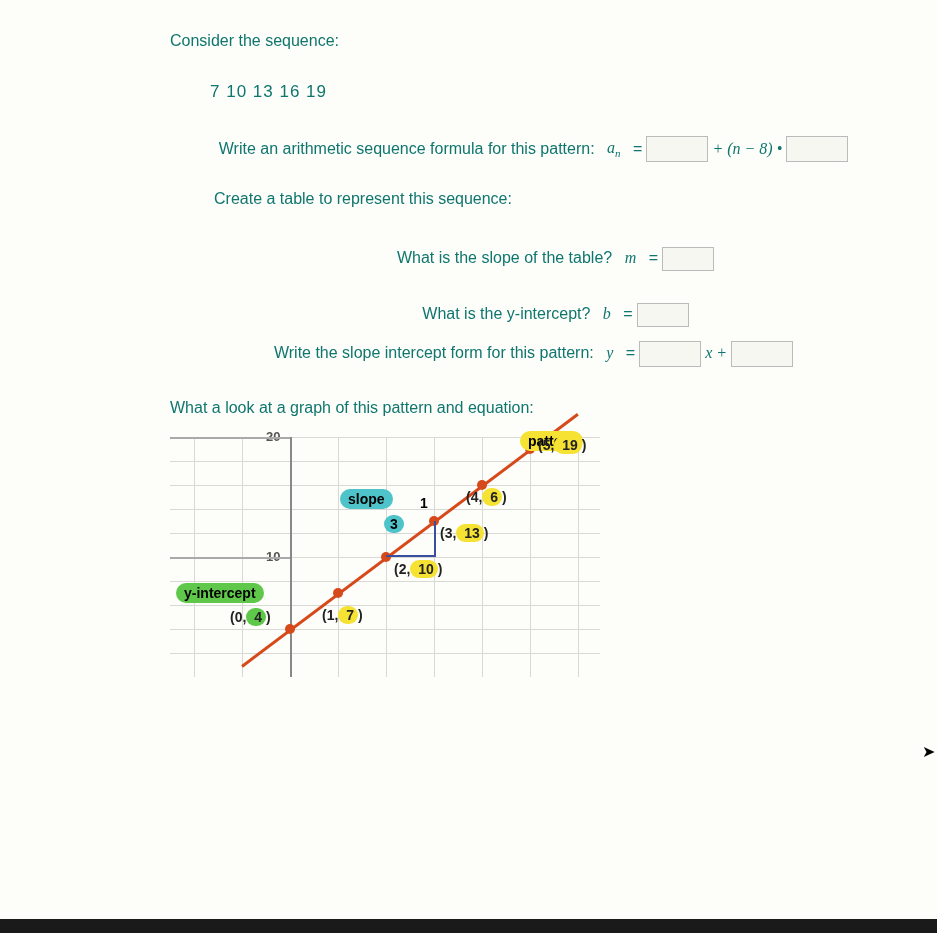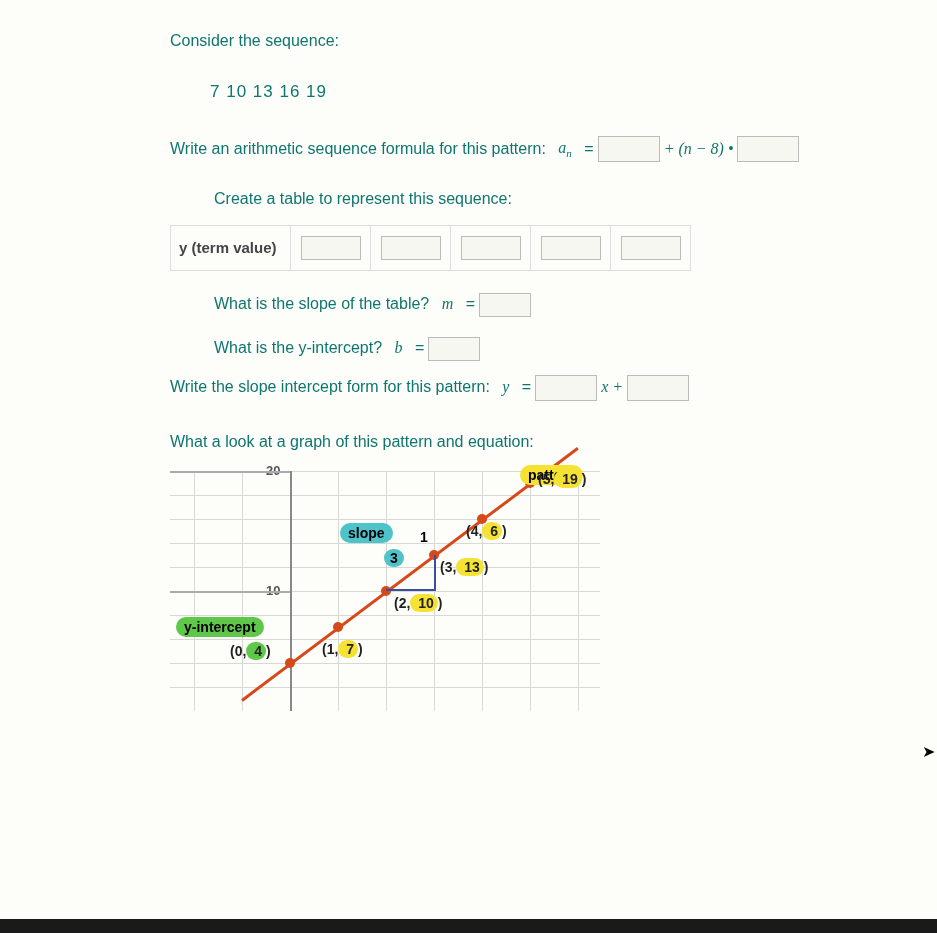--- a/index.html
+++ b/index.html
@@ -14,21 +14,21 @@
     position: relative;
   }
   .page {
     background: #fdfdfa;
     padding: 30px 40px 0 170px;
     min-height: 920px;
     position: relative;
   }
   .txt { color: #0f766e; font-size: 16px; line-height: 1.4; }
   .sequence-terms { font-size: 17px; letter-spacing: 1px; padding-left: 40px; margin: 28px 0 32px; }
-  .line { display: flex; align-items: center; flex-wrap: wrap; gap: 4px; margin: 14px 0; }
+  .line { display: flex; align-items: center; flex-wrap: wrap; gap: 4px; margin: 14px 0; justify-content: center; }
   .input-box {
     display: inline-block;
     width: 62px; height: 26px;
     border: 1px solid #bbb;
     background: #f7f7f2;
     vertical-align: middle;
   }
   .small-box { width: 52px; height: 24px; }
   .math-i { font-style: italic; font-family: Georgia, 'Times New Roman', serif; }
   .sub { font-size: 11px; vertical-align: sub; }
@@ -123,49 +123,31 @@
     &nbsp;<span>=</span>
     <span class="input-box"></span>
     <span class="math-i">+ (n − 8) •</span>
     <span class="input-box"></span>
   </div>
 
   <div class="txt indent" style="margin-top:26px;">Create a table to represent this sequence:</div>
 
   <table class="seq-table">
     <tbody>
-    <tr>
-      <td class="hdr">y (term value)</td>
-      <td>
-            <span class="cell-input"></span>
-          </td>
-      <td>
-            <span class="cell-input"></span>
-          </td>
-      <td>
-            <span class="cell-input"></span>
-          </td>
-      <td>
-            <span class="cell-input"></span>
-          </td>
-      <td>
-            <span class="cell-input"></span>
-          </td>
-    </tr>
   </tbody>
     </table>
 
   <div class="line txt indent">
     <span>What is the slope of the table?</span>&nbsp;
     <span class="math-i">m</span>&nbsp;
     <span>=</span>
     <span class="input-box small-box"></span>
   </div>
 
-  <div class="line txt indent" style="margin-top:20px;">
+  <div class="line txt indent" style="margin-top:32px;">
     <span>What is the y-intercept?</span>&nbsp;
     <span class="math-i">b</span>&nbsp;
     <span>=</span>
     <span class="input-box small-box"></span>
   </div>
 
   <div class="line txt" style="margin-top:12px;">
     <span>Write the slope intercept form for this pattern:</span>&nbsp;
     <span class="math-i">y</span>&nbsp;
     <span>=</span>

